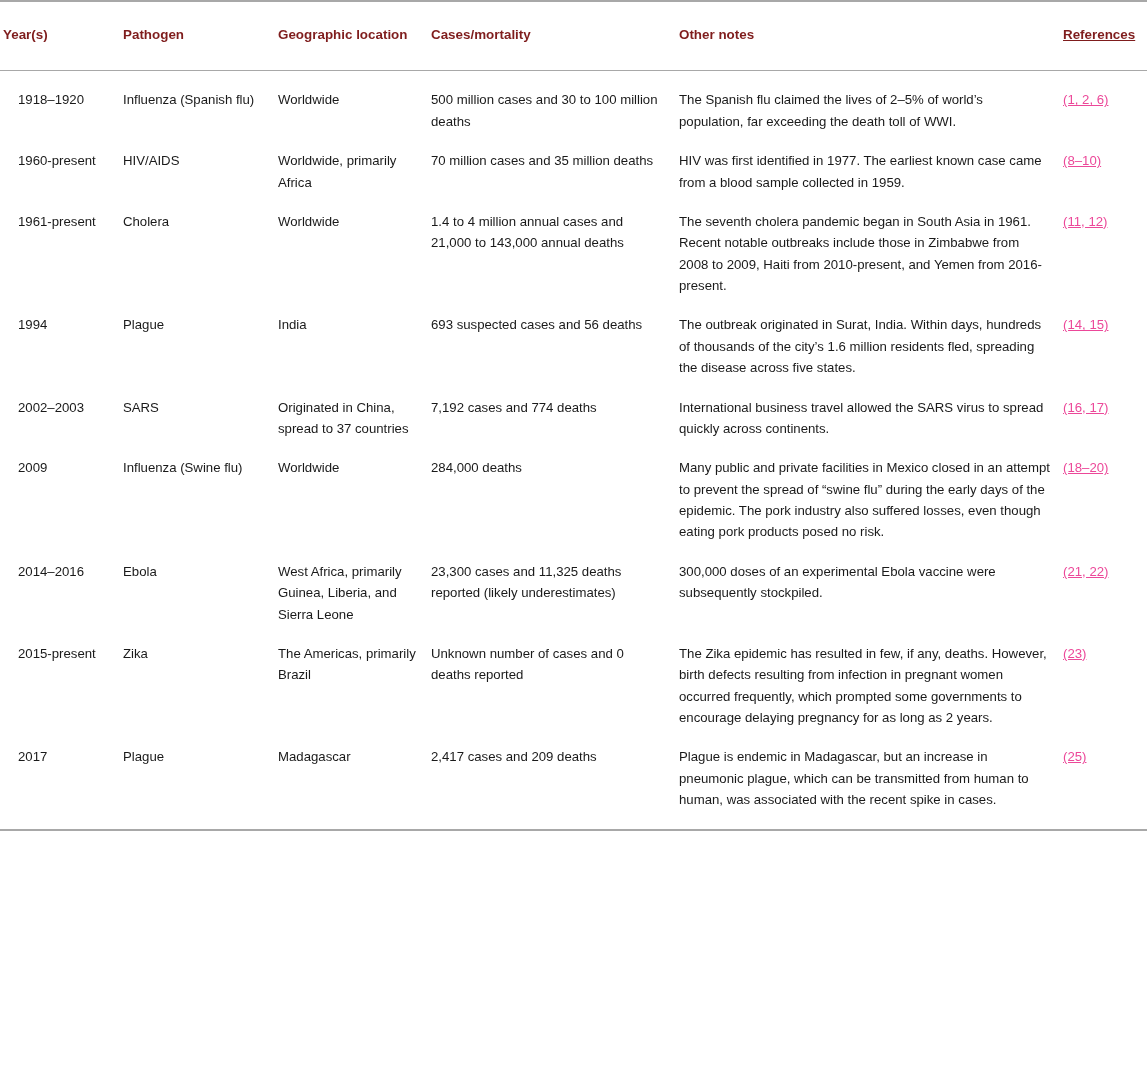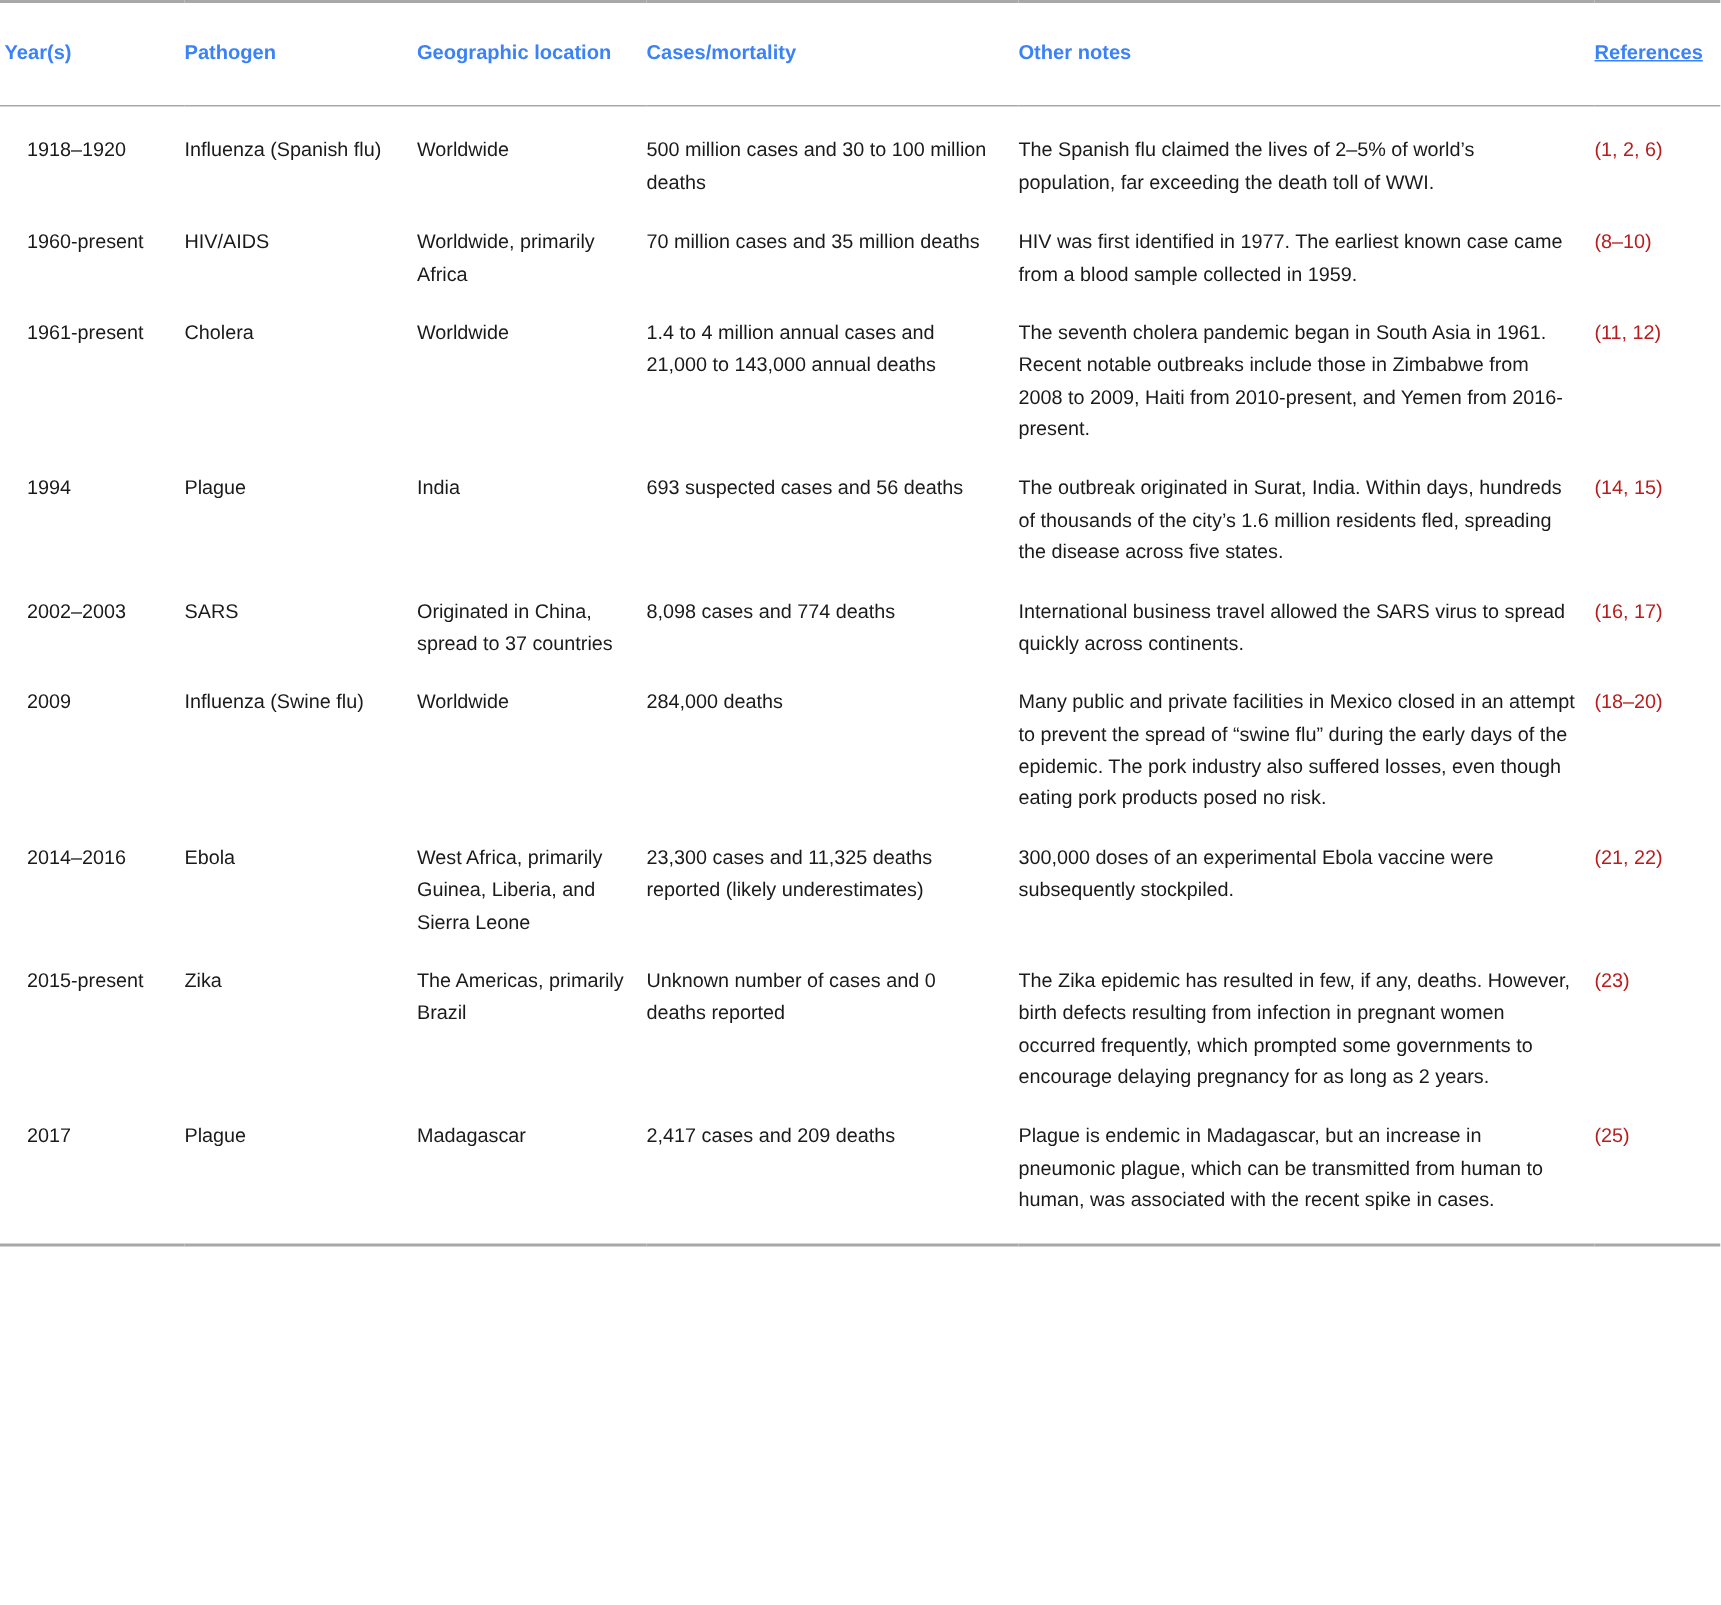--- a/index.html
+++ b/index.html
@@ -32,21 +32,21 @@
   
   table.data-table {
     border-top: 2px solid #a8a8a8;
   }
 
   thead th {
     text-align: left;
     vertical-align: top;
     font-weight: bold;
     font-size: 13.4px;
-    color: #3b82f6;
+    color: #7f1d1d;
     padding: 23px 12px 26px 0;
     border-bottom: 1.5px solid #a8a8a8;
     line-height: 1.45;
   }
 
   thead th.col-refs {
     text-align: left;
     text-decoration: underline;
   }
 
@@ -62,22 +62,23 @@
 
   tbody tr:last-child td {
     padding-bottom: 18px;
   }
 
   tbody tr:last-child {
     border-bottom: 2px solid #a8a8a8;
   }
 
   td.cell-refs {
-    color: #b91c1c;
+    color: #ec4899;
     white-space: nowrap;
+    text-decoration: underline;
   }
 
   
   col.c-year  { width: 123px; }
   col.c-path  { width: 155px; }
   col.c-geo   { width: 153px; }
   col.c-case  { width: 248px; }
   col.c-notes { width: 384px; }
   col.c-ref   { width: 84px; }
 
@@ -137,21 +138,21 @@
           <td class="cell-pathogen">Plague</td>
           <td class="cell-geography">India</td>
           <td class="cell-cases">693 suspected cases and 56 deaths</td>
           <td class="cell-notes">The outbreak originated in Surat, India. Within days, hundreds of thousands of the city’s 1.6 million residents fled, spreading the disease across five states.</td>
           <td class="cell-refs">(14, 15)</td>
         </tr>
         <tr>
           <td class="cell-year">2002–2003</td>
           <td class="cell-pathogen">SARS</td>
           <td class="cell-geography">Originated in China, spread to 37 countries</td>
-          <td class="cell-cases">8,098 cases and 774 deaths</td>
+          <td class="cell-cases">7,192 cases and 774 deaths</td>
           <td class="cell-notes">International business travel allowed the SARS virus to spread quickly across continents.</td>
           <td class="cell-refs">(16, 17)</td>
         </tr>
         <tr>
           <td class="cell-year">2009</td>
           <td class="cell-pathogen">Influenza (Swine flu)</td>
           <td class="cell-geography">Worldwide</td>
           <td class="cell-cases">284,000 deaths</td>
           <td class="cell-notes">Many public and private facilities in Mexico closed in an attempt to prevent the spread of “swine flu” during the early days of the epidemic. The pork industry also suffered losses, even though eating pork products posed no risk.</td>
           <td class="cell-refs">(18–20)</td>

